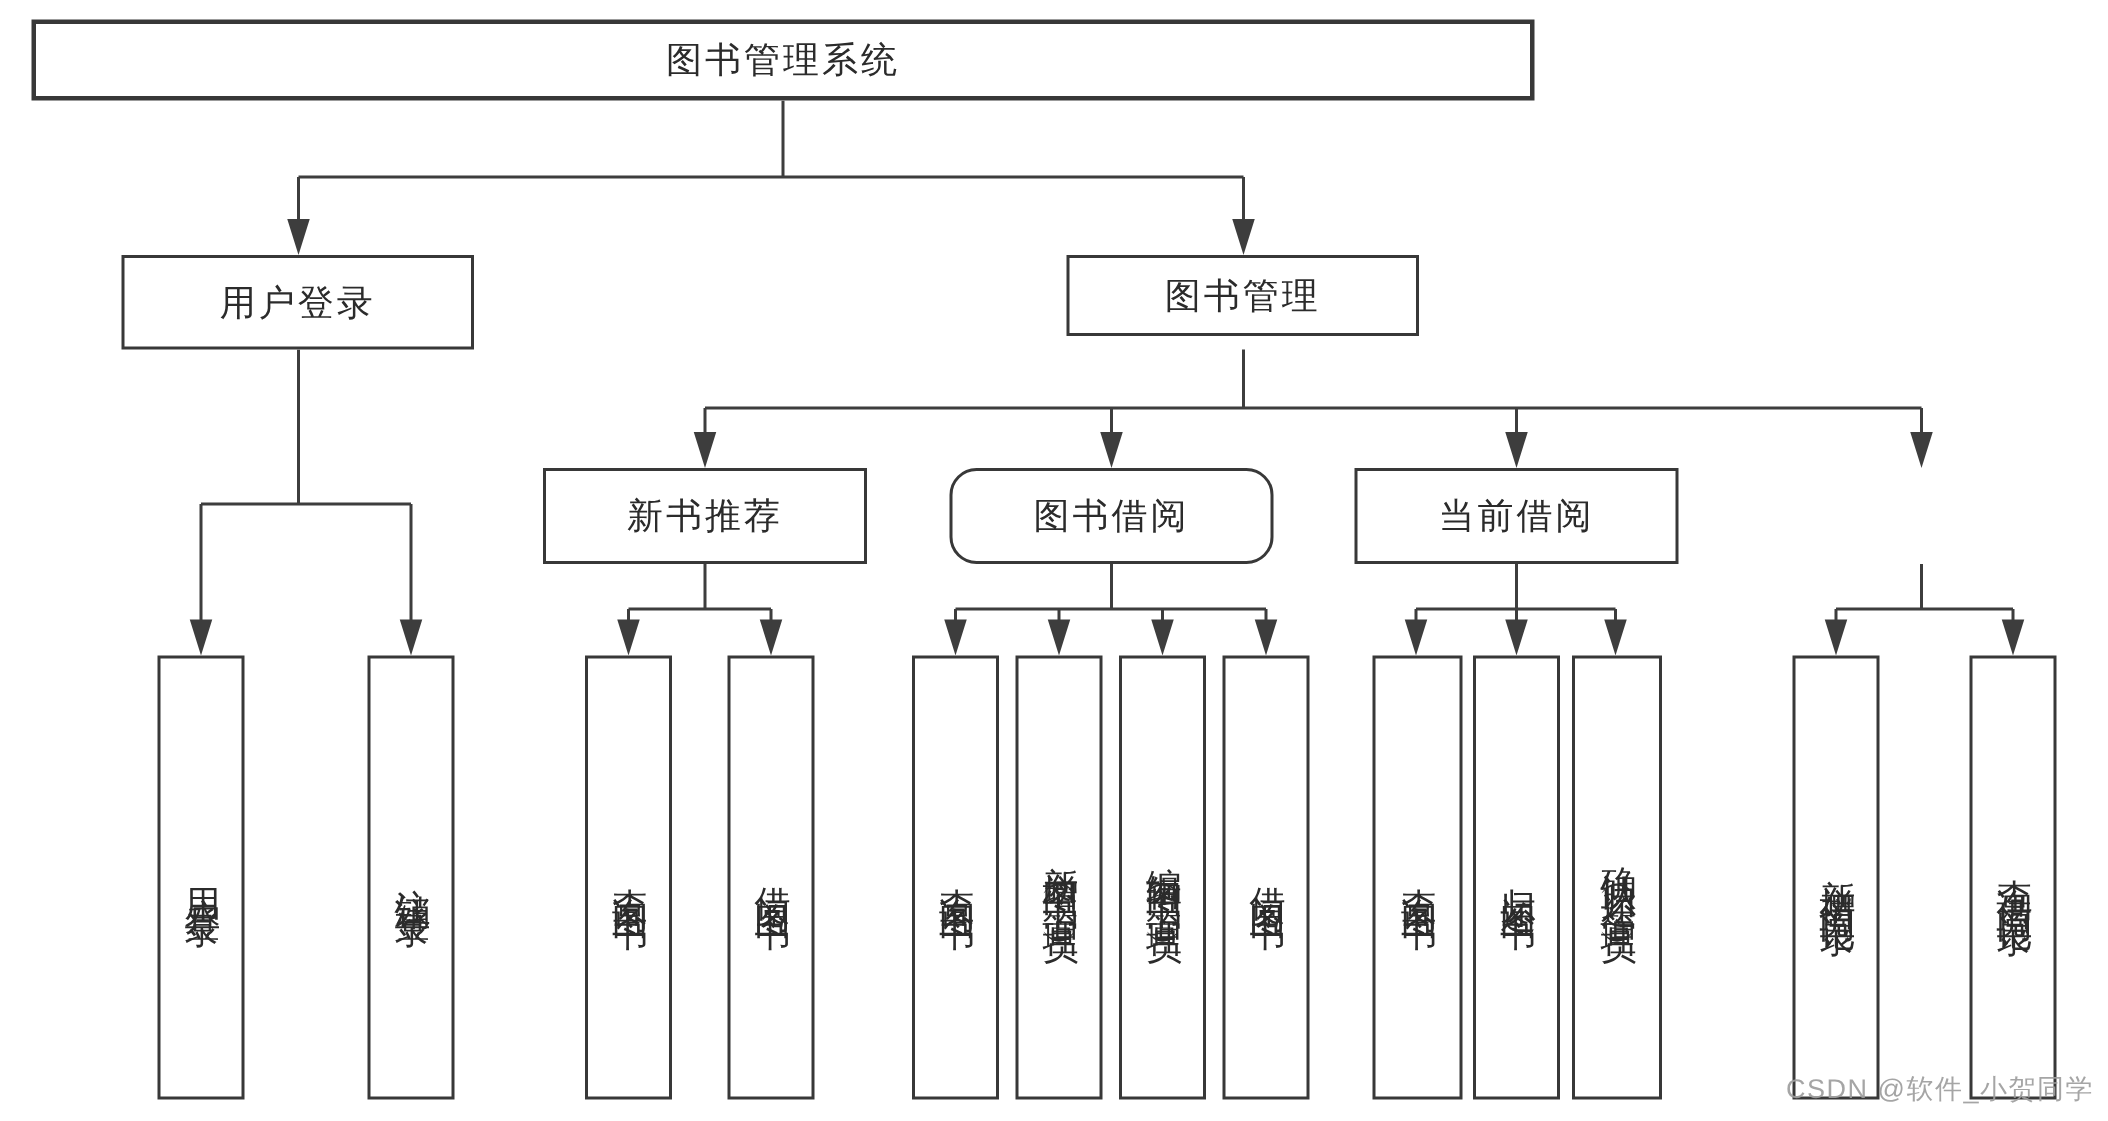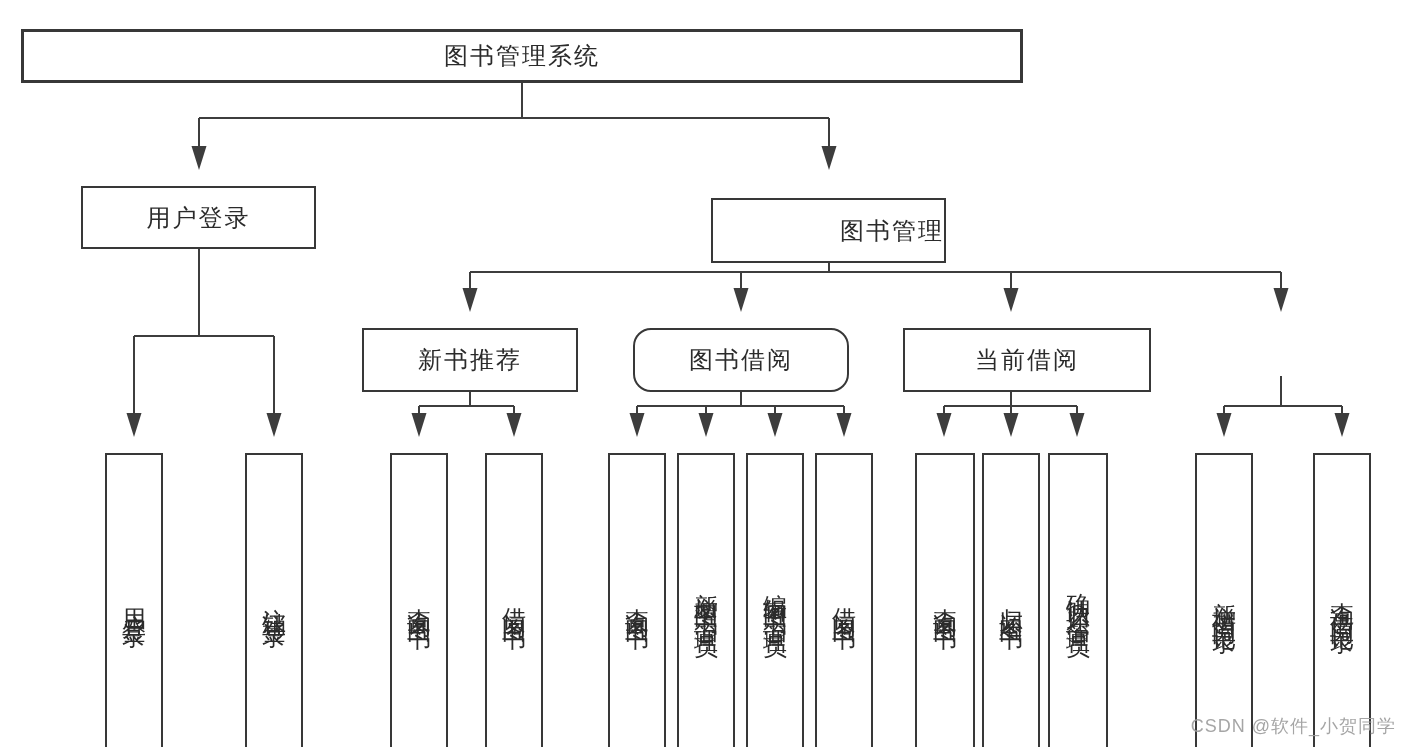--- a/index.html
+++ b/index.html
@@ -22,21 +22,20 @@
   .node {
     position: absolute;
     box-sizing: border-box;
     background: #ffffff;
     border: 2.5px solid #383838;
     display: flex;
     align-items: center;
     justify-content: center;
     z-index: 2;
     color: #2b2b2b;
-    margin-top: 16px;
   }
   .node.root { border-width: 3px; }
   .node.h span {
     font-size: 24px;
     letter-spacing: 2px;
     white-space: nowrap;
   }
   .node.v .vt {
     writing-mode: vertical-rl;
     text-orientation: mixed;
@@ -90,31 +89,31 @@
       M1216.5,413 H1231.5 L1224,437 Z  M1334.5,413 H1349.5 L1342,437 Z"></path>
   </svg>
 
   <div class="node h root" style="left:21px;top:13px;width:1002px;height:54px;">
     <span>图书管理系统</span>
   </div>
 
   <div class="node h" style="left:81px;top:170px;width:235px;height:63px;">
     <span>用户登录</span>
   </div>
-  <div class="node h" style="left:711px;top:182px;width:235px;height:65px;justify-content:flex-end;">
+  <div class="node h" style="left:711px;top:170px;width:235px;height:54px;">
     <span>图书管理</span>
   </div>
 
   <div class="node h" style="left:362px;top:312px;width:216px;height:64px;justify-content:center;">
     <span>新书推荐</span>
   </div>
   <div class="node h" style="left:633px;top:312px;width:216px;height:64px;border-radius:18px;">
     <span>图书借阅</span>
   </div>
-  <div class="node h" style="left:903px;top:312px;width:248px;height:64px;">
+  <div class="node h" style="left:903px;top:312px;width:216px;height:64px;">
     <span>当前借阅</span>
   </div>
 
   <div class="node v" style="left:105px;top:437px;width:58px;height:296px;">
     <span class="vt">用户登录</span>
   </div>
   <div class="node v" style="left:245px;top:437px;width:58px;height:296px;">
     <span class="vt">注销登录</span>
   </div>
   <div class="node v" style="left:390px;top:437px;width:58px;height:296px;">

